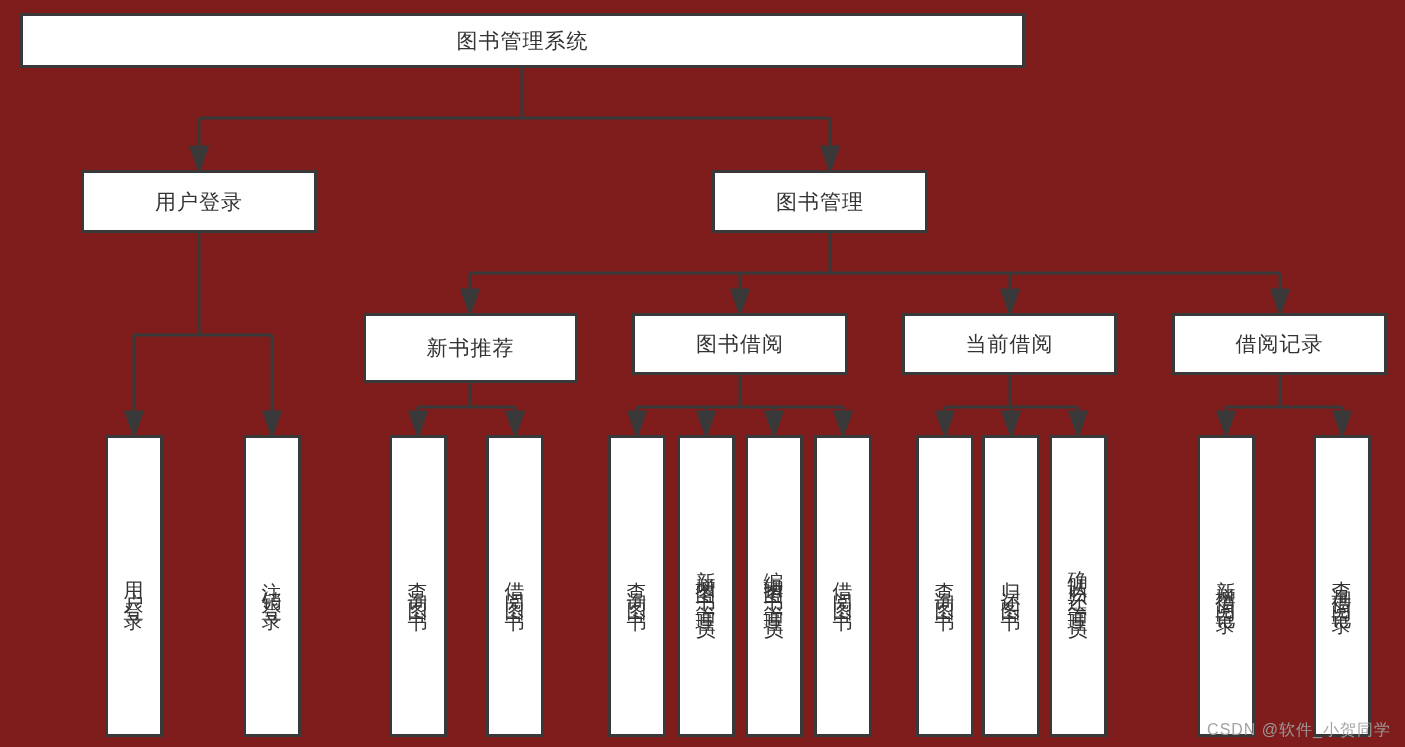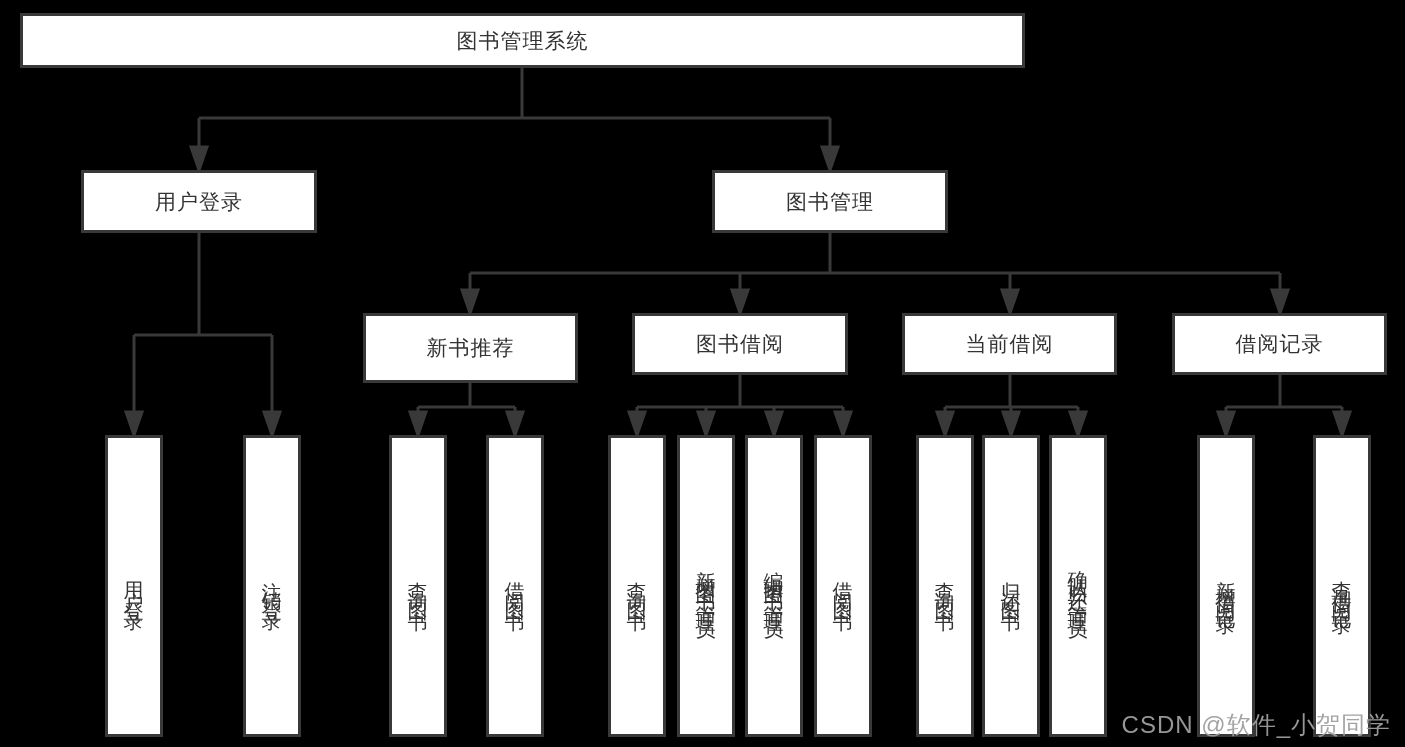--- a/index.html
+++ b/index.html
@@ -5,21 +5,21 @@
   html, body {
     margin: 0;
     padding: 0;
     background: #ffffff;
     font-family: "Liberation Sans", "DejaVu Sans", sans-serif;
   }
   .canvas {
     position: relative;
     width: 1405px;
     height: 747px;
-    background: #000000;
+    background: #7f1d1d;
     overflow: hidden;
   }
   .wires {
     position: absolute;
     left: 0;
     top: 0;
     z-index: 1;
   }
   .node {
     position: absolute;
@@ -45,21 +45,21 @@
     color: #333333;
     white-space: nowrap;
   }
   .node.vnode.long span {
     letter-spacing: 7px;
   }
   .watermark {
     position: absolute;
     right: 14px;
     bottom: 6px;
-    font-size: 24px;
+    font-size: 16px;
     color: rgba(158, 158, 158, 0.95);
     z-index: 3;
     letter-spacing: 1px;
     white-space: nowrap;
   }
 </style>
 </head>
 <body>
 
 <div class="canvas">
@@ -107,21 +107,21 @@
     </g>
   </svg>
 
   <div class="node hnode" style="left:20px; top:13px; width:1005px; height:55px;">
     <span>图书管理系统</span>
   </div>
 
   <div class="node hnode" style="left:81px; top:170px; width:236px; height:63px;">
     <span>用户登录</span>
   </div>
-  <div class="node hnode" style="left:712px; top:170px; width:236px; height:63px;">
+  <div class="node hnode" style="left:712px; top:170px; width:216px; height:63px;">
     <span>图书管理</span>
   </div>
 
   <div class="node hnode" style="left:363px; top:313px; width:215px; height:70px;">
     <span>新书推荐</span>
   </div>
   <div class="node hnode" style="left:632px; top:313px; width:216px; height:62px;">
     <span>图书借阅</span>
   </div>
   <div class="node hnode" style="left:902px; top:313px; width:215px; height:62px;">

